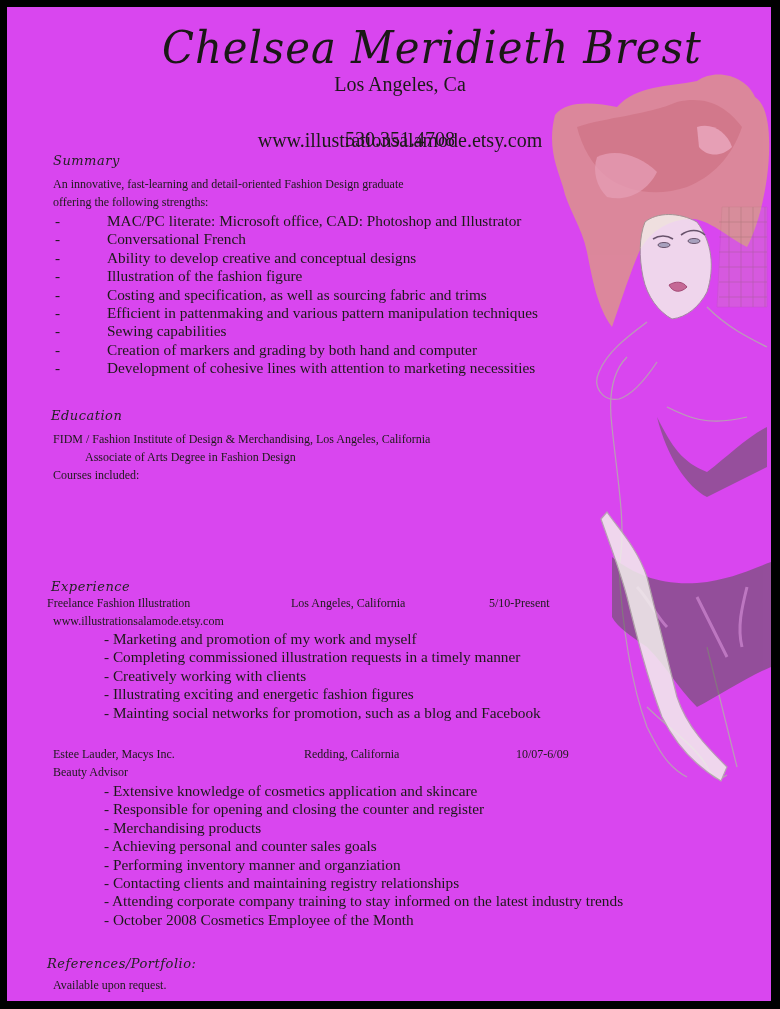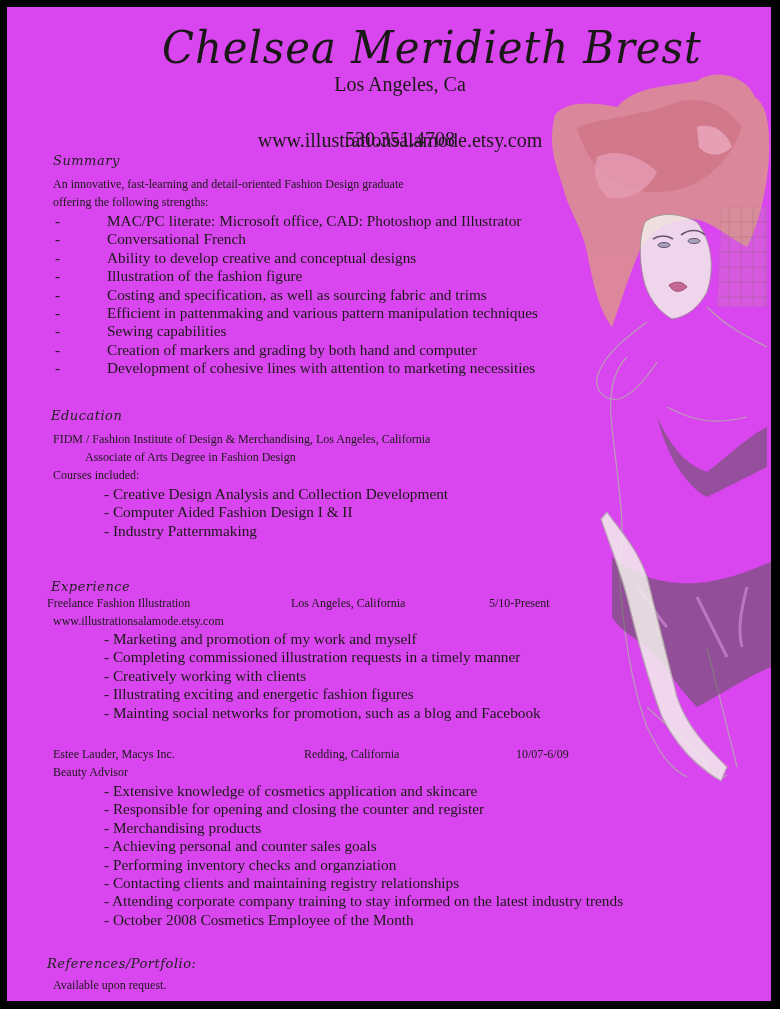--- a/index.html
+++ b/index.html
@@ -158,25 +158,20 @@
     <li>
         <span class="d">-</span>
         <span class="t">Development of cohesive lines with attention to marketing necessities</span>
       </li>
   </ul>
 
   <div class="abs section-title" style="left:44px; top:401px;">Education</div>
   <div class="abs body-text" style="left:46px; top:423px;">FIDM / Fashion Institute of Design &amp; Merchandising, Los Angeles, California</div>
   <div class="abs body-text" style="left:46px; top:441px;margin-left:32px;">Associate of Arts Degree in Fashion Design</div>
   <div class="abs body-text" style="left:46px; top:459px;">Courses included:</div>
-  <ul class="abs indent-list" style="left:97px; top:478px;">
-    <li>- Creative Design Analysis and Collection Development</li>
-    <li>- Computer Aided Fashion Design I &amp; II</li>
-    <li>- Industry Patternmaking</li>
-  </ul>
 
   <div class="abs section-title" style="left:44px; top:565px;margin-top:7px;">Experience</div>
 
   <div class="abs body-text" style="left:40px; top:587px;">Freelance Fashion Illustration</div>
   <div class="abs body-text" style="left:284px; top:587px;">Los Angeles, California</div>
   <div class="abs body-text" style="left:482px; top:587px;">5/10-Present</div>
   <div class="abs body-text" style="left:46px; top:605px;">www.illustrationsalamode.etsy.com</div>
   <ul class="abs indent-list" style="left:97px; top:623px;">
     <li>- Marketing and promotion of my work and myself</li>
     <li>- Completing commissioned illustration requests in a timely manner</li>
@@ -187,21 +182,21 @@
 
   <div class="abs body-text" style="left:46px; top:738px;">Estee Lauder, Macys Inc.</div>
   <div class="abs body-text" style="left:297px; top:738px;">Redding, California</div>
   <div class="abs body-text" style="left:509px; top:738px;">10/07-6/09</div>
   <div class="abs body-text" style="left:46px; top:756px;">Beauty Advisor</div>
   <ul class="abs indent-list" style="left:97px; top:775px;">
     <li>- Extensive knowledge of cosmetics application and skincare</li>
     <li>- Responsible for opening and closing the counter and register</li>
     <li>- Merchandising products</li>
     <li>- Achieving personal and counter sales goals</li>
-    <li>- Performing inventory checks and organziation</li>
+    <li>- Performing inventory manner and organziation</li>
     <li>- Contacting clients and maintaining registry relationships</li>
     <li>- Attending corporate company training to stay informed on the latest industry trends</li>
     <li>- October 2008 Cosmetics Employee of the Month</li>
   </ul>
 
   <div class="abs section-title" style="left:40px; top:949px;">References/Portfolio:</div>
   <div class="abs body-text" style="left:46px; top:969px;">Available upon request.</div>
 </div>
 
 </body></html>

